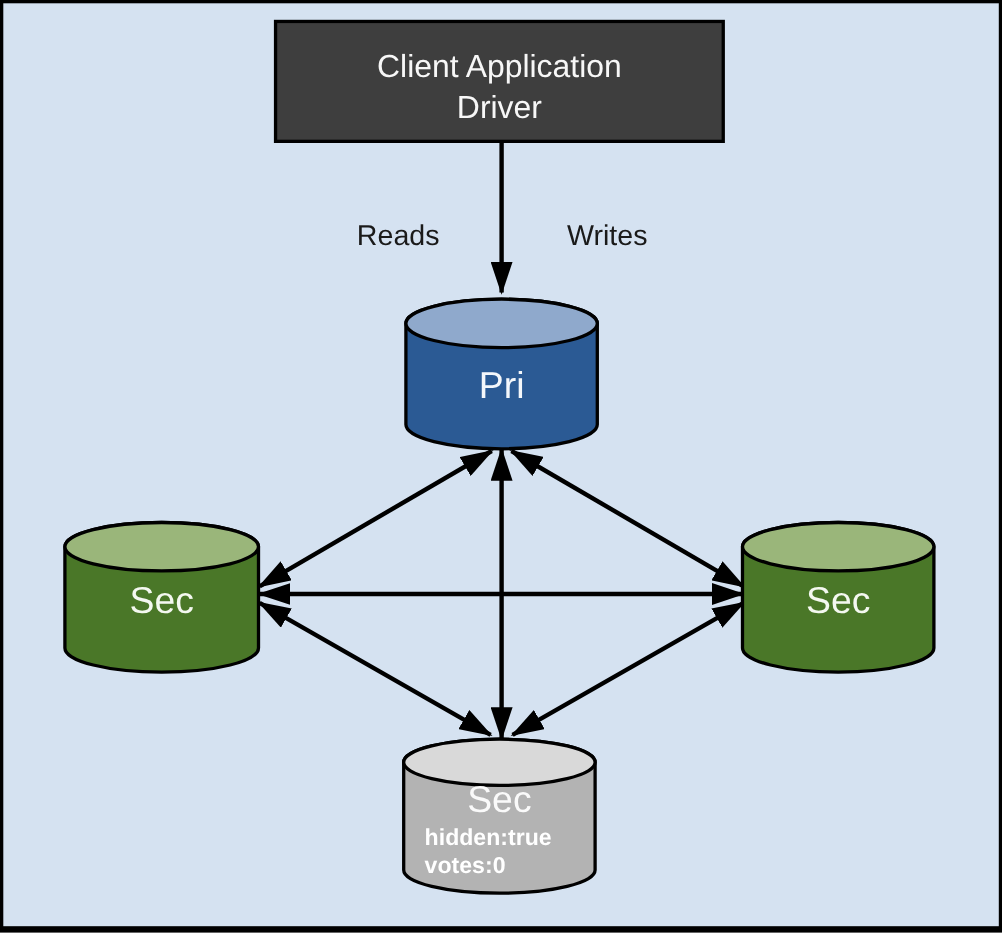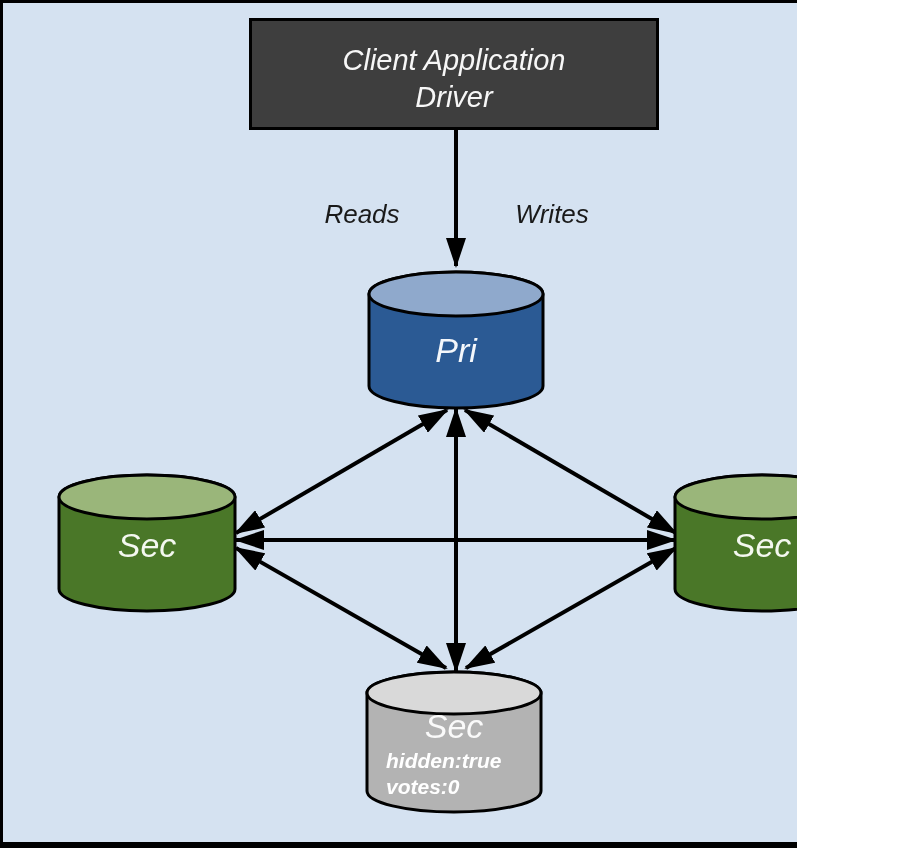--- a/index.html
+++ b/index.html
@@ -3,24 +3,23 @@
 <meta charset="utf-8">
 <style>
   html, body {
     margin: 0;
     padding: 0;
     background: #ffffff;
     font-family: "Liberation Sans", sans-serif;
   }
   #stage {
     position: relative;
-    width: 797px;
+    width: 911px;
     height: 848px;
     overflow: hidden;
-    font-style: italic;
   }
   svg { display: block; }
   text {
     font-family: "Liberation Sans", sans-serif;
   }
   .node-label { font-size: 34px; }
   .attr-label { font-size: 21px; font-weight: bold; }
   .edge-label { font-size: 26px; }
   .box-label  { font-size: 29px; }
 </style>

